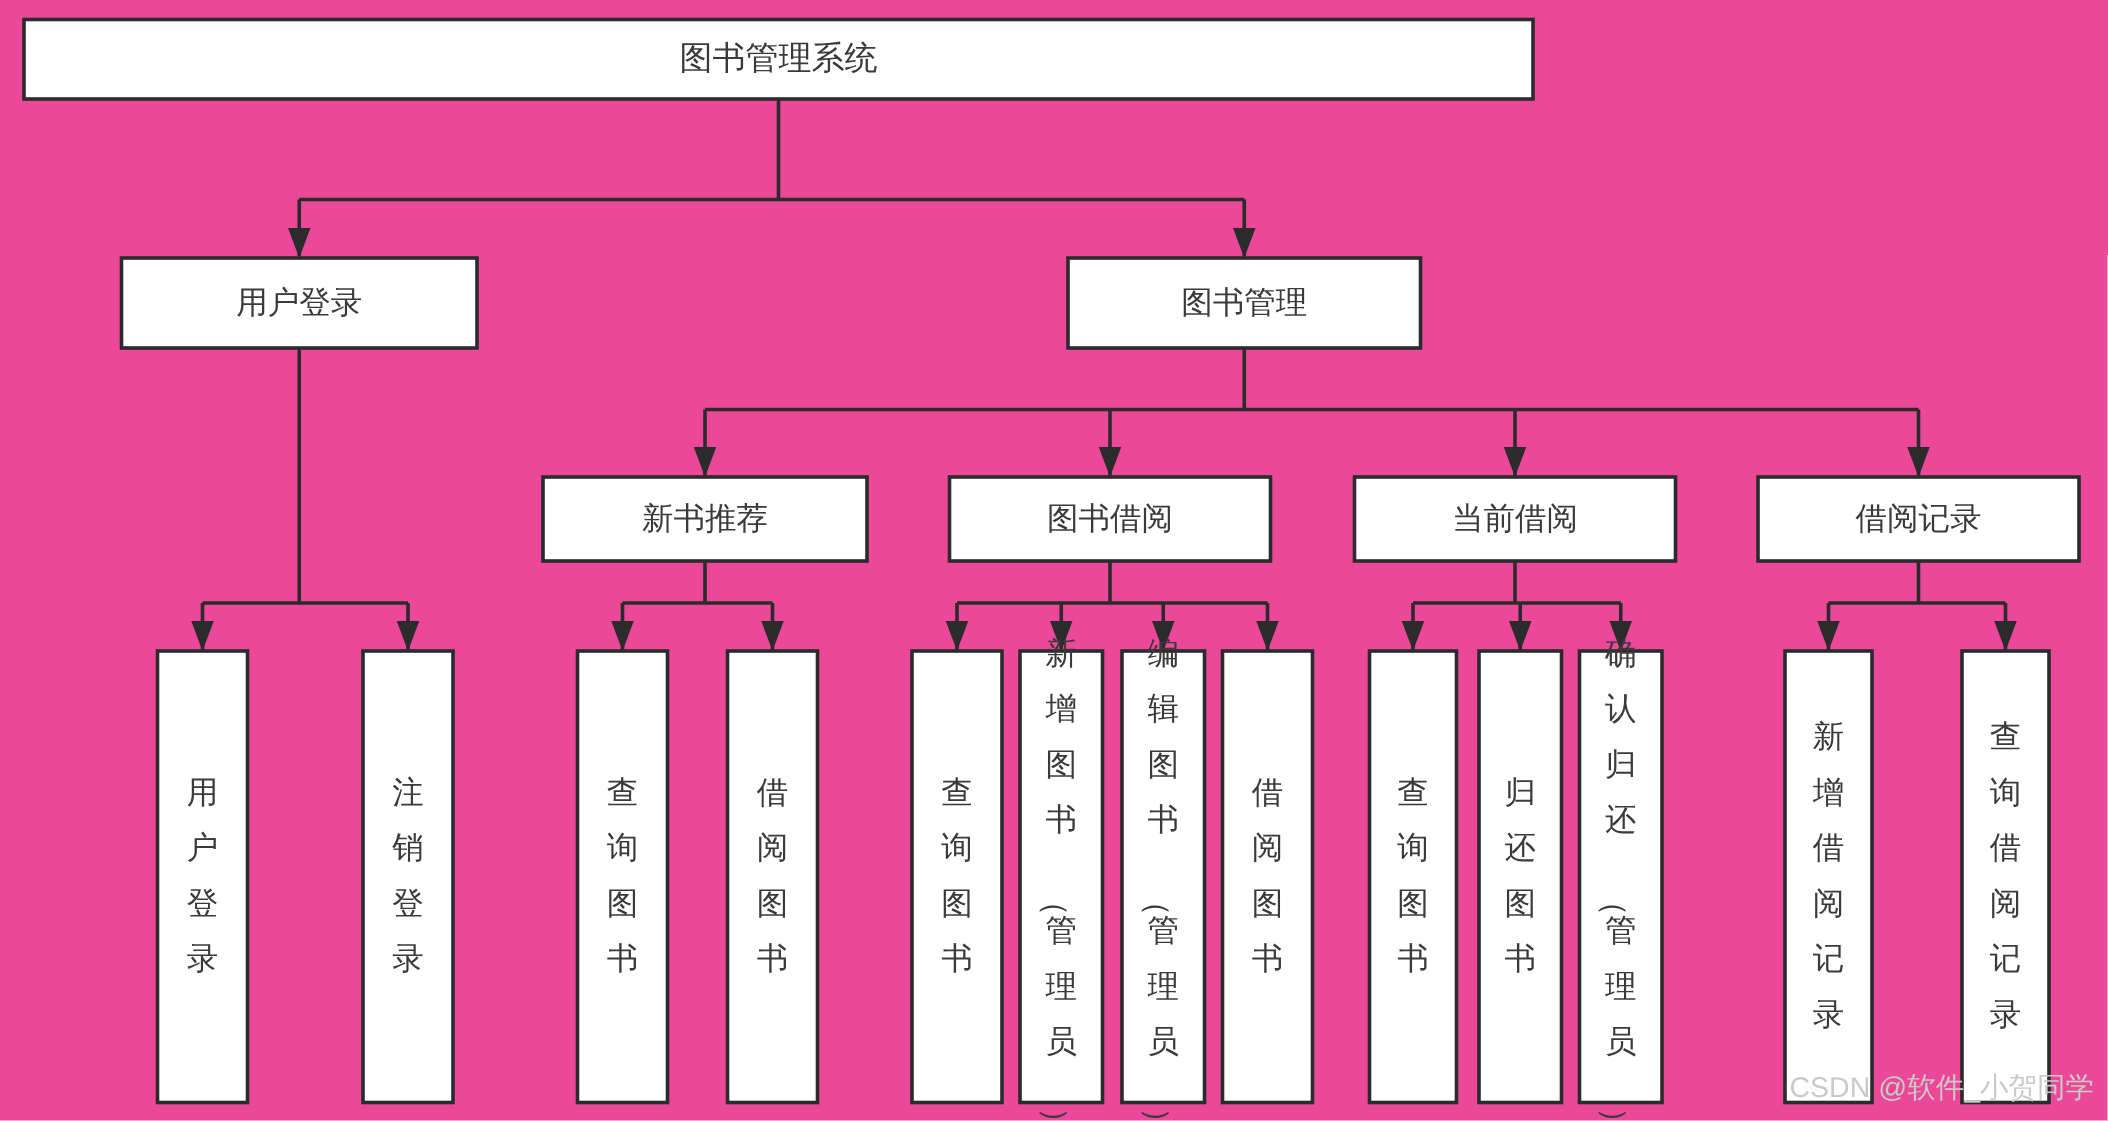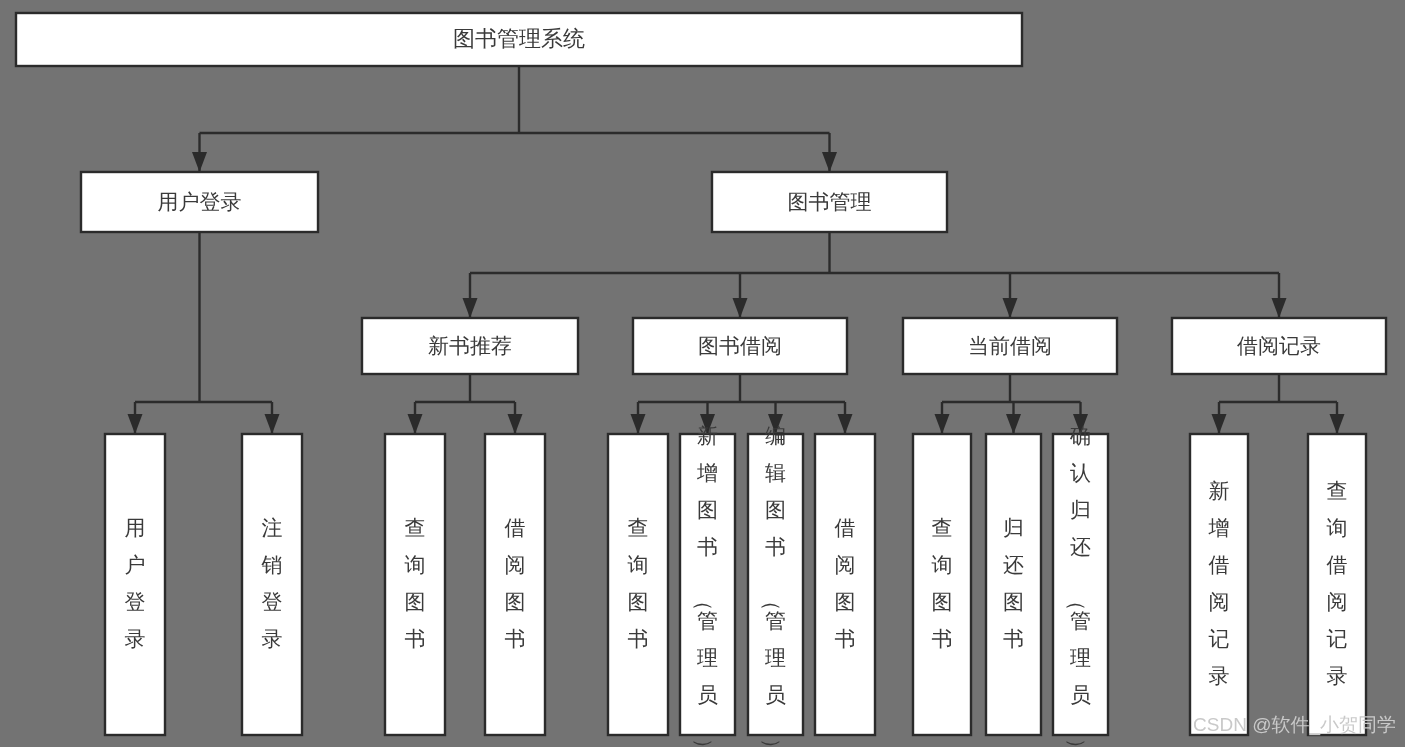--- a/index.html
+++ b/index.html
@@ -11,21 +11,21 @@
   body {
     font-family: "Liberation Sans", "DejaVu Sans", sans-serif;
     width: 1405px;
     height: 747px;
     overflow: hidden;
   }
   #diagram-root {
     position: relative;
     width: 1405px;
     height: 747px;
-    background: #737373;
+    background: #ec4899;
   }
   svg.diagram-canvas {
     position: absolute;
     top: 0;
     left: 0;
     width: 1405px;
     height: 747px;
     display: block;
   }
   .node-box {

